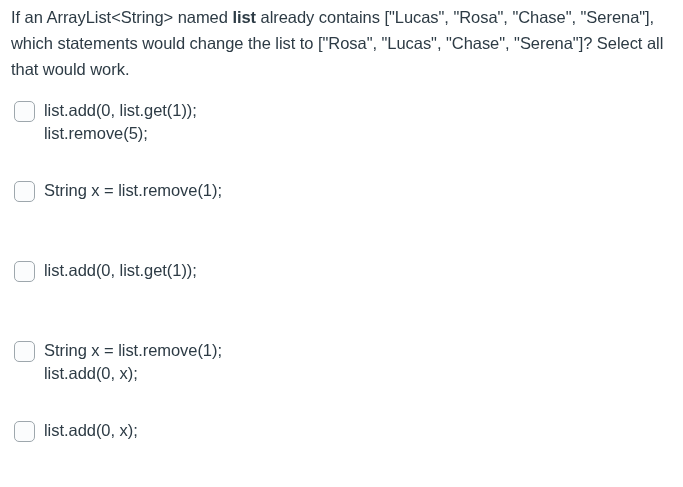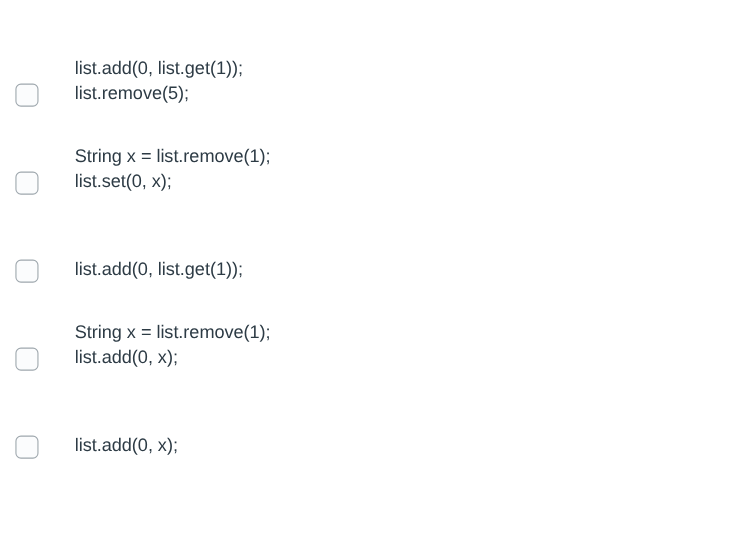--- a/index.html
+++ b/index.html
@@ -38,25 +38,24 @@
 
   .answers {
     margin: 0;
     padding: 0;
     list-style: none;
     margin-top: 17px;
   }
 
   .answer-row {
     display: flex;
-    align-items: flex-end;
+    align-items: flex-start;
     height: 80px;
     padding-left: 14px;
     box-sizing: border-box;
-    gap: 24px;
   }
 
   .checkbox {
     flex: 0 0 auto;
     width: 21px;
     height: 21px;
     margin-top: 2px;
     border: 1px solid #9ea7ad;
     border-radius: 5px;
     background: #fbfcfd;
@@ -76,31 +75,32 @@
   }
   .answer-line {
     display: block;
   }
 </style>
 </head>
 <body>
 
 <div class="quiz-wrap">
 
+  <p class="question-text"><span>If an ArrayList&lt;String&gt; named </span><span class="bold-ident">list</span><span> already contains ["Lucas", "Rosa", "Chase", "Serena"], which statements would change the list to ["Rosa", "Lucas", "Chase", "Serena"]?  Select all that would work.</span></p>
 
   <ul class="answers">
 
     <li class="answer-row">
       <span class="checkbox"></span>
       <span class="answer-text"><span class="answer-line">list.add(0, list.get(1));</span><span class="answer-line">list.remove(5);</span></span>
     </li>
 
     <li class="answer-row">
       <span class="checkbox"></span>
-      <span class="answer-text"><span class="answer-line">String x = list.remove(1);</span><span class="answer-line">list.set(0, x);</span></span>
+      <span class="answer-text"><span class="answer-line">String x = list.remove(1);</span></span>
     </li>
 
     <li class="answer-row">
       <span class="checkbox"></span>
       <span class="answer-text"><span class="answer-line">list.add(0, list.get(1));</span></span>
     </li>
 
     <li class="answer-row">
       <span class="checkbox"></span>
       <span class="answer-text"><span class="answer-line">String x = list.remove(1);</span><span class="answer-line">list.add(0, x);</span></span>

